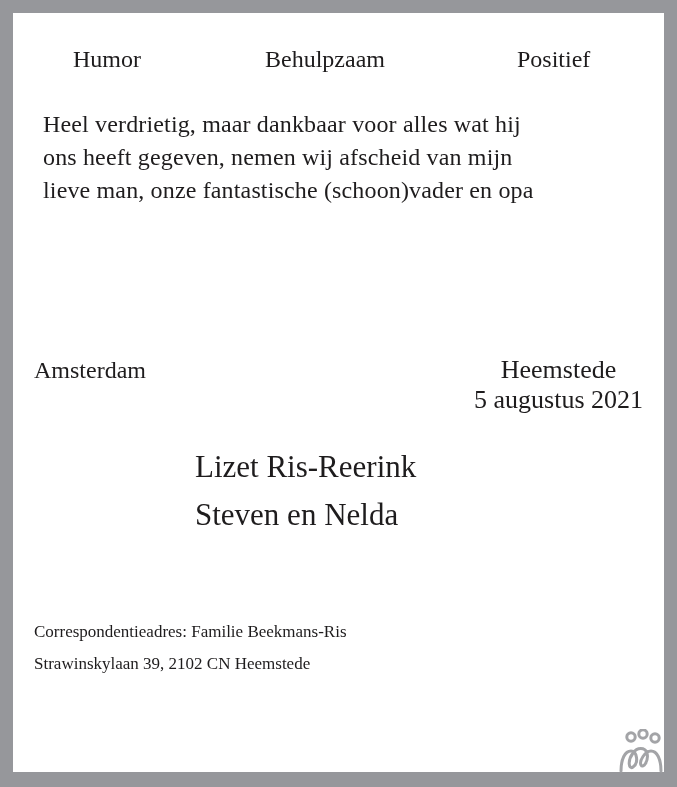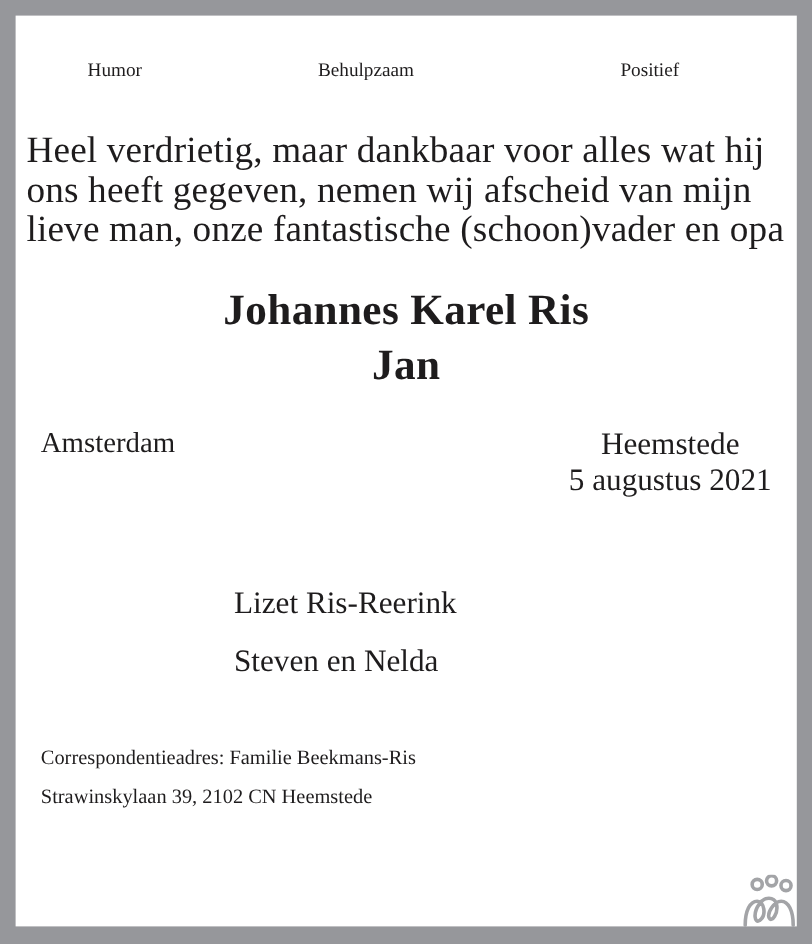--- a/index.html
+++ b/index.html
@@ -17,50 +17,49 @@
     width: 651px; height: 759px;
     background: #ffffff;
   }
   .traits {
     position: absolute;
     top: 31px; left: 0; width: 651px; height: 30px;
   }
   .trait {
     position: absolute;
     top: 0;
-    font-size: 16px;
+    font-size: 24px;
     line-height: 30px;
     white-space: nowrap;
   }
   .intro {
     position: absolute;
-    left: 9px; top: 95px;
-    font-size: 31px;
+    left: 30px; top: 95px;
+    font-size: 24px;
     line-height: 33px;
     letter-spacing: 0.15px;
   }
   .intro div { white-space: nowrap; }
   .deceased {
     position: absolute;
     left: 0; width: 651px; top: 222px;
     text-align: center;
     font-weight: bold;
     font-size: 36px;
     line-height: 46px;
     letter-spacing: 0.3px;
   }
   .place-left { position: absolute; left: 21px; top: 342px; font-size: 24px; line-height: 30px; }
   .place-right { position: absolute; right: 21px; top: 342px; font-size: 26px; line-height: 30px; text-align: center; }
   .place-left div, .place-right div { white-space: nowrap; }
   .family {
     position: absolute;
     left: 182px; top: 438px;
-    font-size: 26px;
+    font-size: 31px;
     line-height: 32px;
-    margin-top: 36px;
   }
   .family .group { margin-bottom: 16px; }
   .family .group div { white-space: nowrap; }
   .correspondence {
     position: absolute;
     left: 21px; top: 603px;
     font-size: 17px;
     line-height: 32px;
   }
   .correspondence div { white-space: nowrap; }
@@ -87,24 +86,20 @@
     <span class="trait" style="left:252px">Behulpzaam</span>
     <span class="trait" style="left:504px">Positief</span>
   </div>
 
   <div class="intro">
     <div>Heel verdrietig, maar dankbaar voor alles wat hij</div>
     <div>ons heeft gegeven, nemen wij afscheid van mijn</div>
     <div>lieve man, onze fantastische (schoon)vader en opa</div>
   </div>
 
-  <div class="deceased">
-    <div>Johannes Karel Ris</div>
-    <div>Jan</div>
-  </div>
 
   <div class="place-left">
     <div>Amsterdam</div>
   </div>
 
   <div class="place-right">
     <div>Heemstede</div>
     <div>5 augustus 2021</div>
   </div>
 

